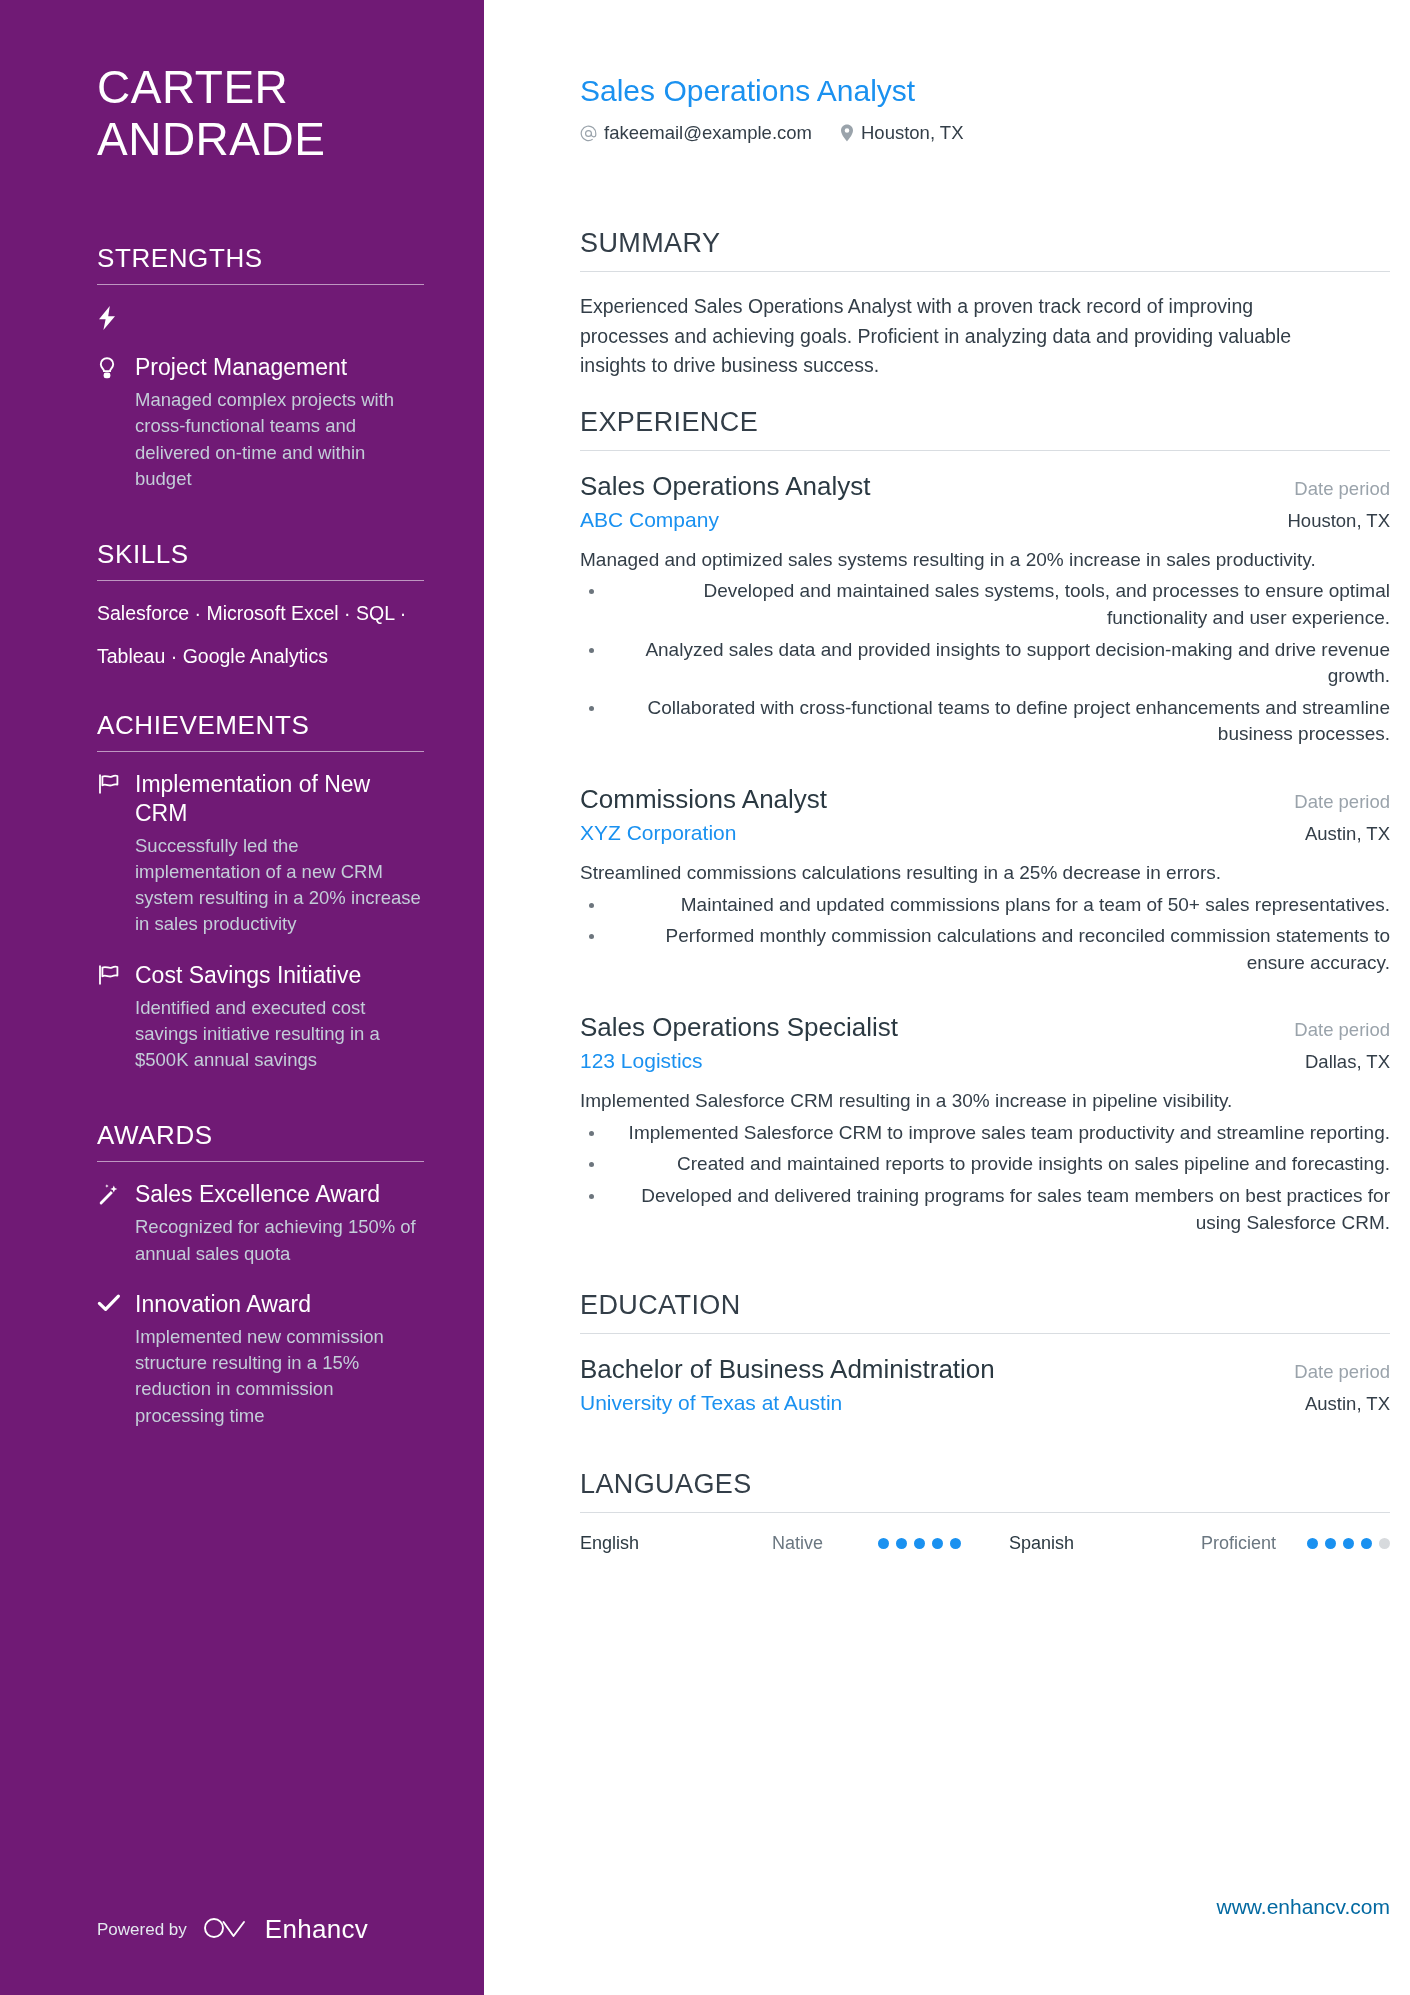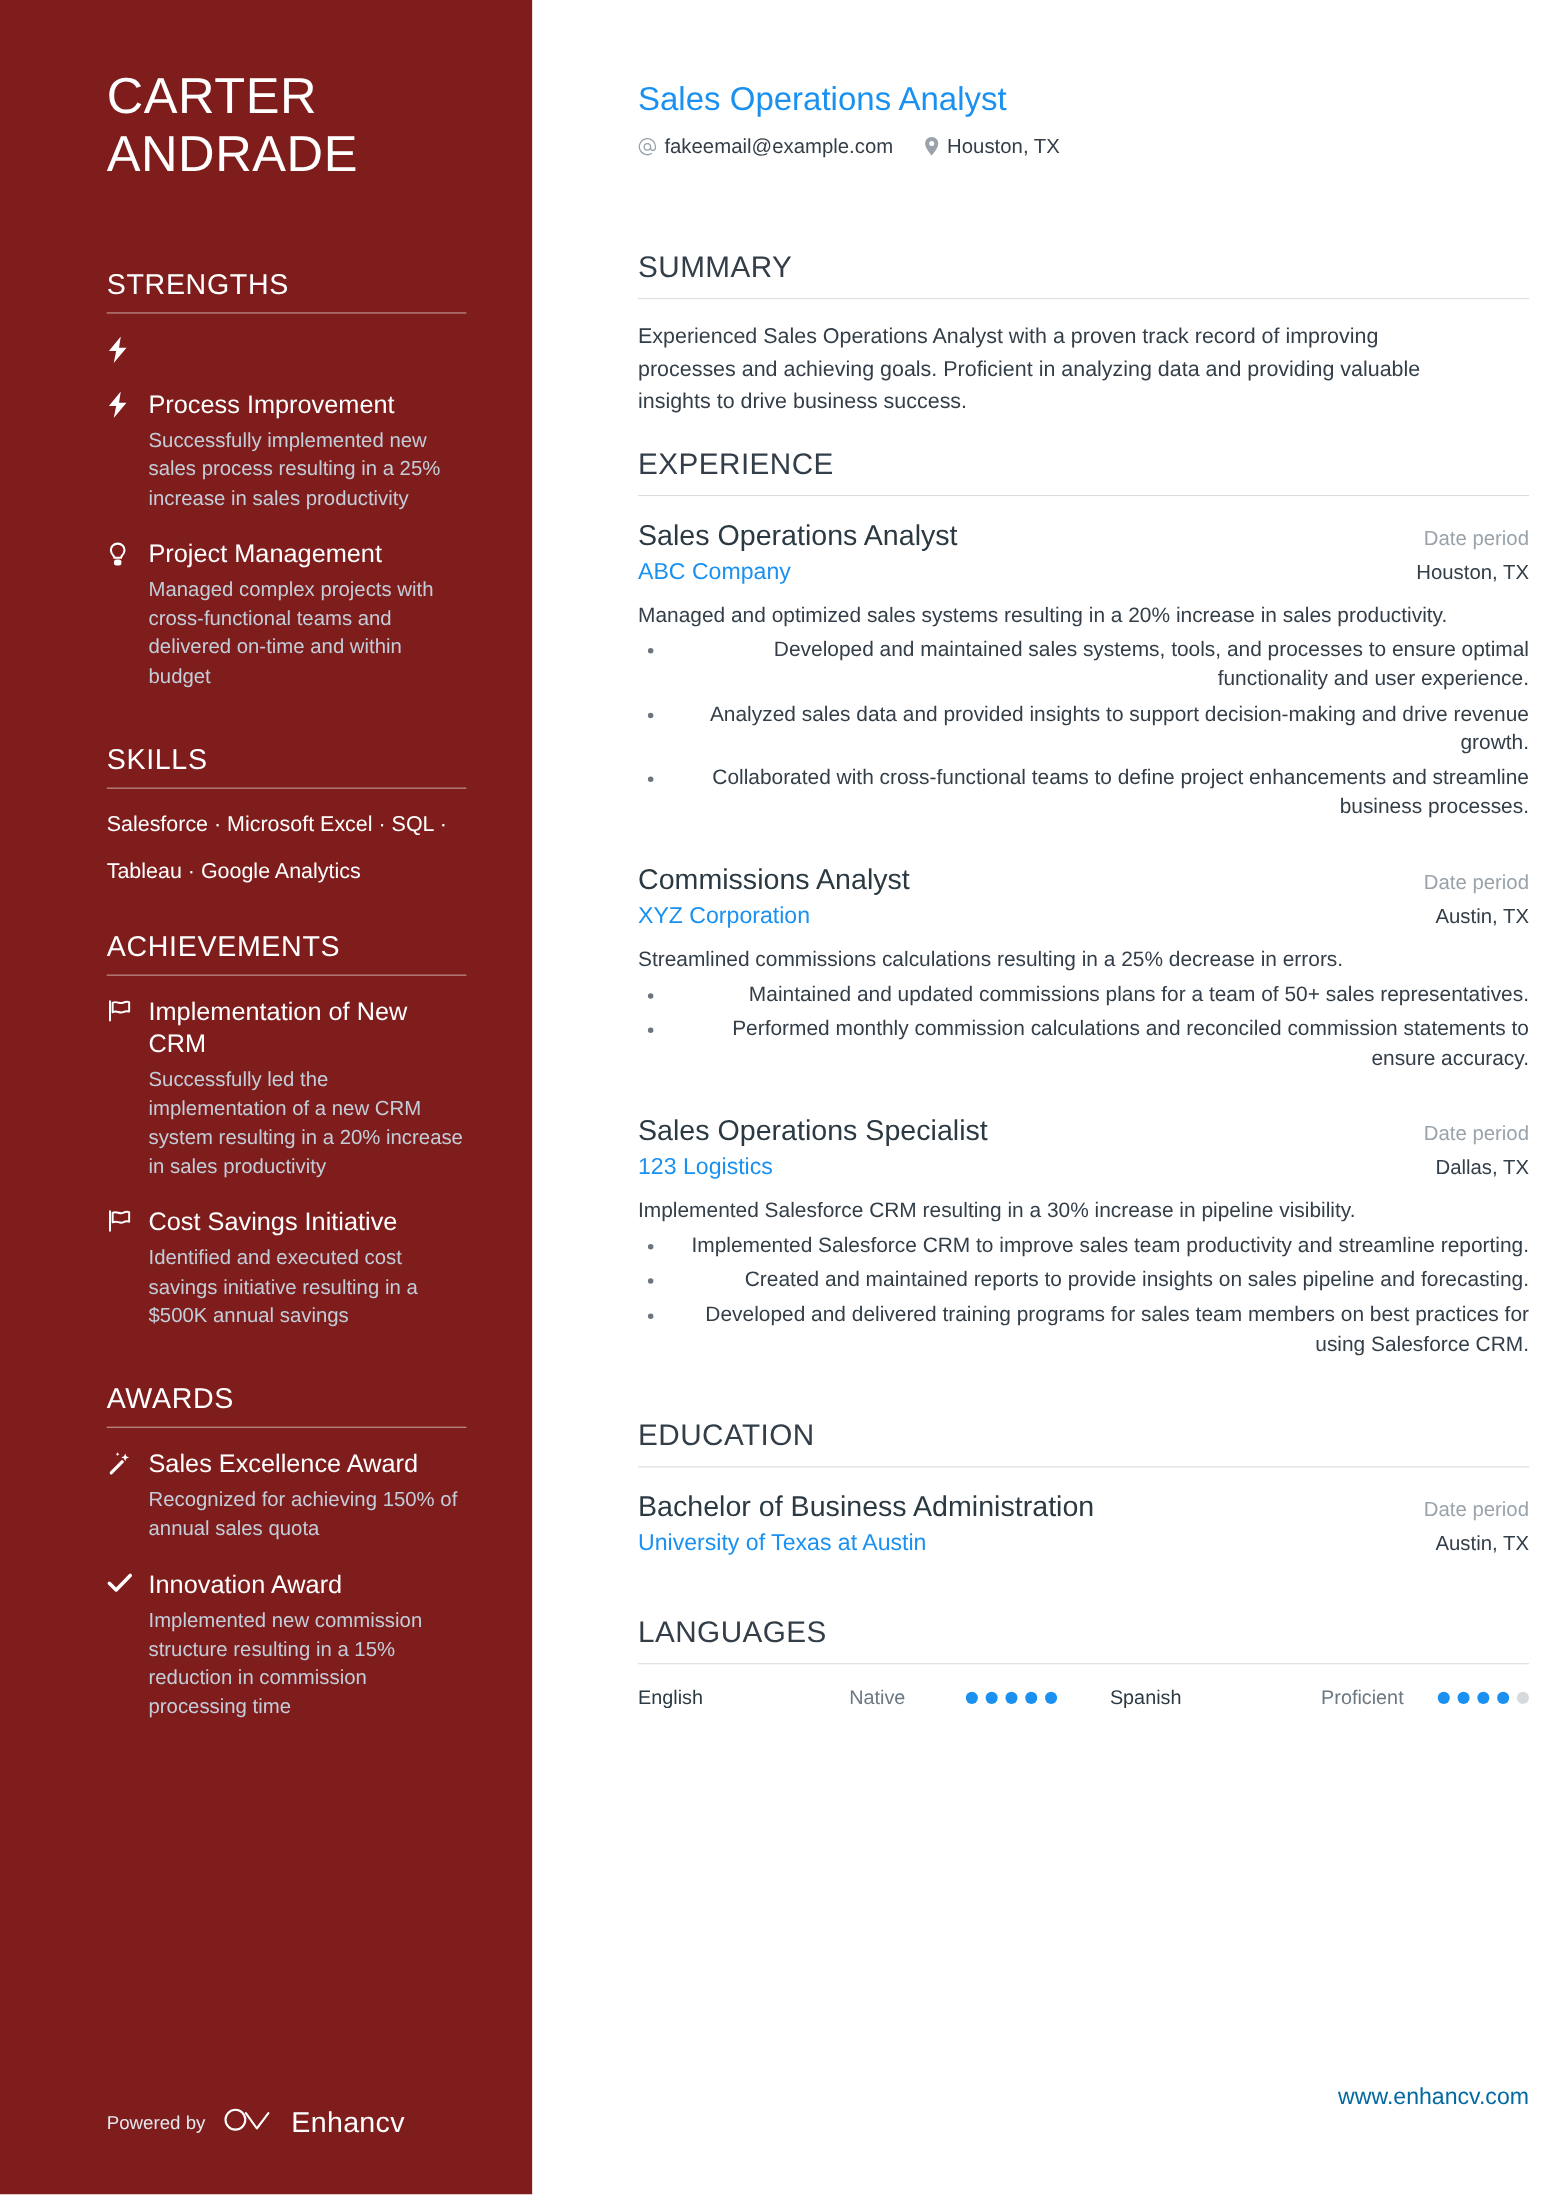--- a/index.html
+++ b/index.html
@@ -7,21 +7,21 @@
     width: 1410px; height: 1995px;
     background: #ffffff;
     font-family: "Liberation Sans", sans-serif;
     -webkit-font-smoothing: antialiased;
   }
   .page { display: flex; width: 1410px; height: 1995px; overflow: hidden; }
 
   
   .sidebar {
     width: 484px;
-    background: #7f1d1d;
+    background: #701a75;
     color: #ffffff;
     padding: 62px 60px 0 97px;
     position: relative;
     flex: 0 0 484px;
   }
   .name {
     font-size: 46px;
     font-weight: 300;
     line-height: 1.12;
     letter-spacing: 0.5px;
@@ -176,31 +176,20 @@
           <div class="side-rule"></div>
           <div class="side-item">
             <span class="side-ico">
               <svg width="20" height="24" viewBox="0 0 20 24" fill="#ffffff">
                 <path d="M12.8 0 L2 13.2 H8.6 L6.4 24 L18 10.2 H11.2 Z"></path>
               </svg>
             </span>
           </div>
           <div class="side-item">
             <span class="side-ico">
-              <svg width="20" height="24" viewBox="0 0 20 24" fill="#ffffff">
-                <path d="M12.8 0 L2 13.2 H8.6 L6.4 24 L18 10.2 H11.2 Z"></path>
-              </svg>
-            </span>
-            <div class="side-body">
-              <div class="side-item-title">Process Improvement</div>
-              <div class="side-item-desc">Successfully implemented new sales process resulting in a 25% increase in sales productivity</div>
-            </div>
-          </div>
-          <div class="side-item">
-            <span class="side-ico">
               <svg width="20" height="24" viewBox="0 0 20 24" fill="none" stroke="#ffffff" stroke-width="1.9">
                 <path d="M10 2.2c-3.6 0-6.2 2.7-6.2 6 0 2.3 1.2 3.7 2.3 5 .6.7.9 1.2.9 1.9h6c0-.7.3-1.2.9-1.9 1.1-1.3 2.3-2.7 2.3-5 0-3.3-2.6-6-6.2-6Z"></path>
                 <rect x="6.6" y="16.6" width="6.8" height="5.6" rx="2.3" fill="#ffffff" stroke="none"></rect>
               </svg>
             </span>
             <div class="side-body">
               <div class="side-item-title">Project Management</div>
               <div class="side-item-desc">Managed complex projects with cross-functional teams and delivered on-time and within budget</div>
             </div>
           </div>

